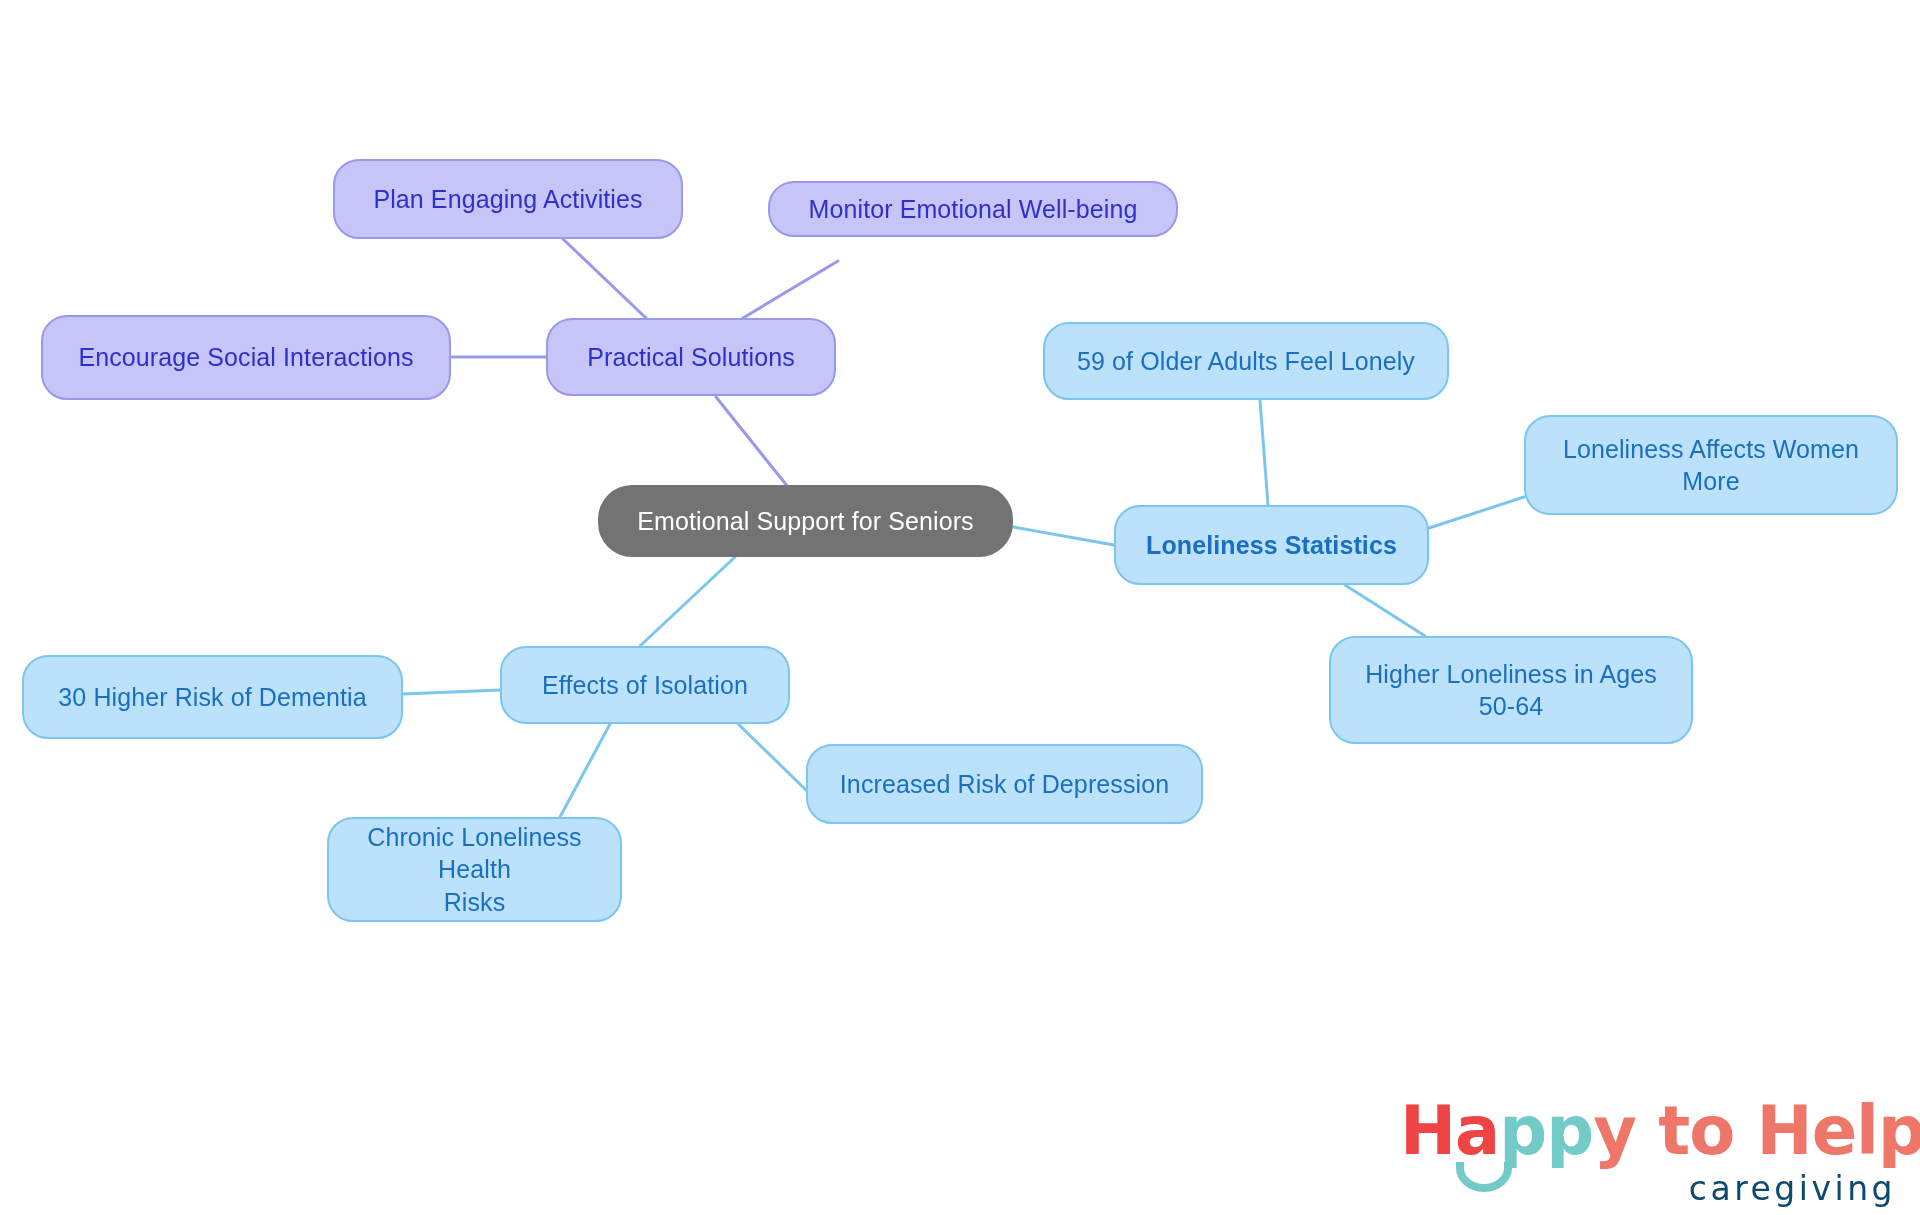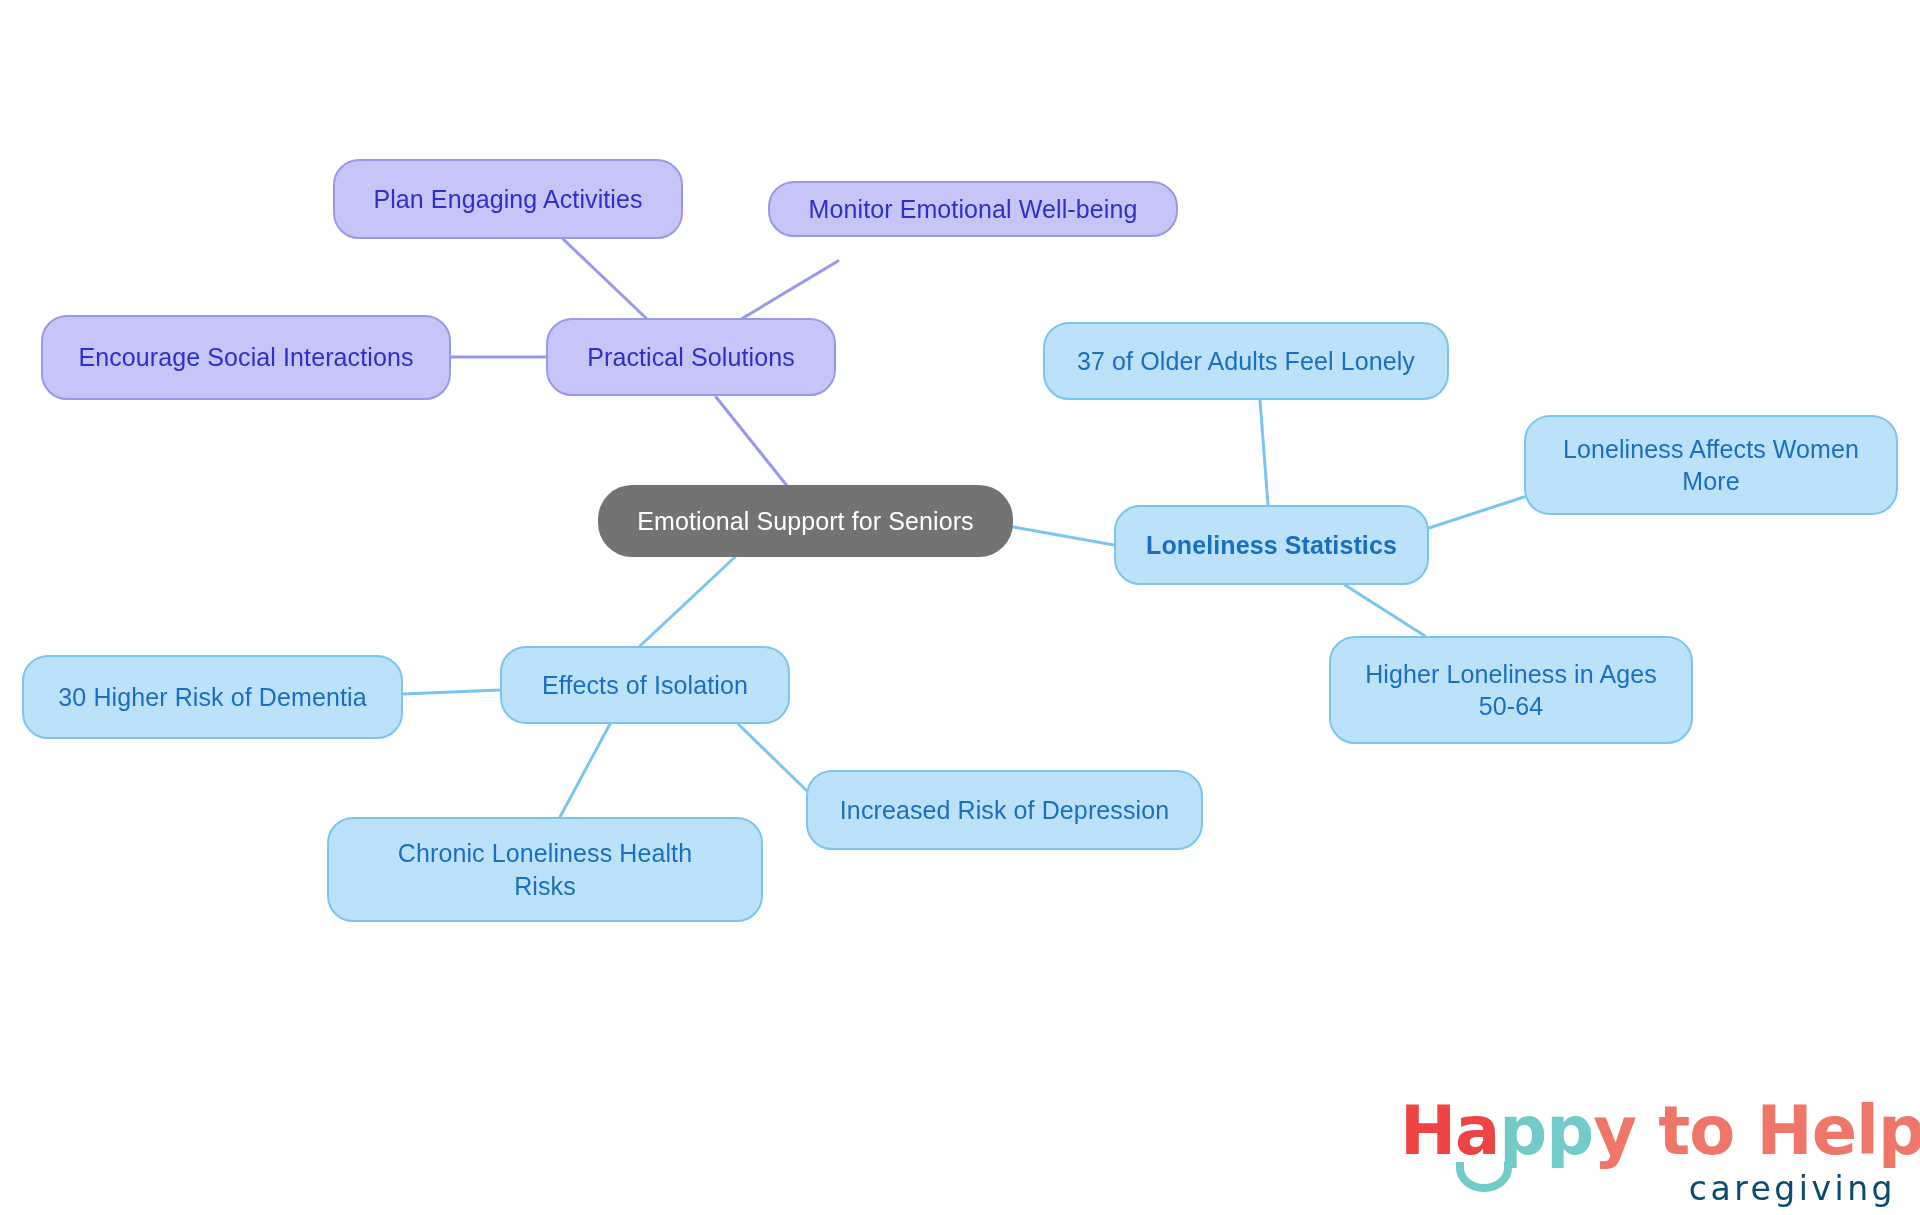--- a/index.html
+++ b/index.html
@@ -150,38 +150,38 @@
       <div class="node purple" style="left: 41px; top: 315px; width: 410px; height: 85px;">
         <span class="node-label">Encourage Social Interactions</span>
       </div>
       <div class="node blue" style="left: 1114px; top: 505px; width: 315px; height: 80px; font-weight: bold;">
         <span class="node-label">Loneliness Statistics</span>
       </div>
       <div class="node blue" style="left: 500px; top: 646px; width: 290px; height: 78px;">
         <span class="node-label">Effects of Isolation</span>
       </div>
       <div class="node blue" style="left: 1043px; top: 322px; width: 406px; height: 78px;">
-        <span class="node-label">37 of Older Adults Feel Lonely</span>
+        <span class="node-label">59 of Older Adults Feel Lonely</span>
       </div>
       <div class="node blue" style="left: 1524px; top: 415px; width: 374px; height: 100px;">
         <span class="node-label">Loneliness Affects Women
 More</span>
       </div>
       <div class="node blue" style="left: 1329px; top: 636px; width: 364px; height: 108px;">
         <span class="node-label">Higher Loneliness in Ages
 50-64</span>
       </div>
       <div class="node blue" style="left: 22px; top: 655px; width: 381px; height: 84px;">
         <span class="node-label">30 Higher Risk of Dementia</span>
       </div>
-      <div class="node blue" style="left: 327px; top: 817px; width: 436px; height: 105px;">
+      <div class="node blue" style="left: 327px; top: 817px; width: 295px; height: 105px;">
         <span class="node-label">Chronic Loneliness Health
 Risks</span>
       </div>
-      <div class="node blue" style="left: 806px; top: 770px; width: 397px; height: 80px;">
+      <div class="node blue" style="left: 806px; top: 744px; width: 397px; height: 80px;">
         <span class="node-label">Increased Risk of Depression</span>
       </div>
     </div>
 
   <div id="logo">
     <div class="logo-wordmark"><span style="color: #ef4444;">Ha</span><span style="color: rgb(114, 203, 201);">pp</span><span style="color: rgb(239, 119, 105);">y to Help</span></div>
     <div class="logo-smile" style="border-color: transparent rgb(114, 203, 201) rgb(114, 203, 201);"></div>
     <div class="logo-sub" style="color: #0c4a6e;">caregiving</div>
   </div>
 

